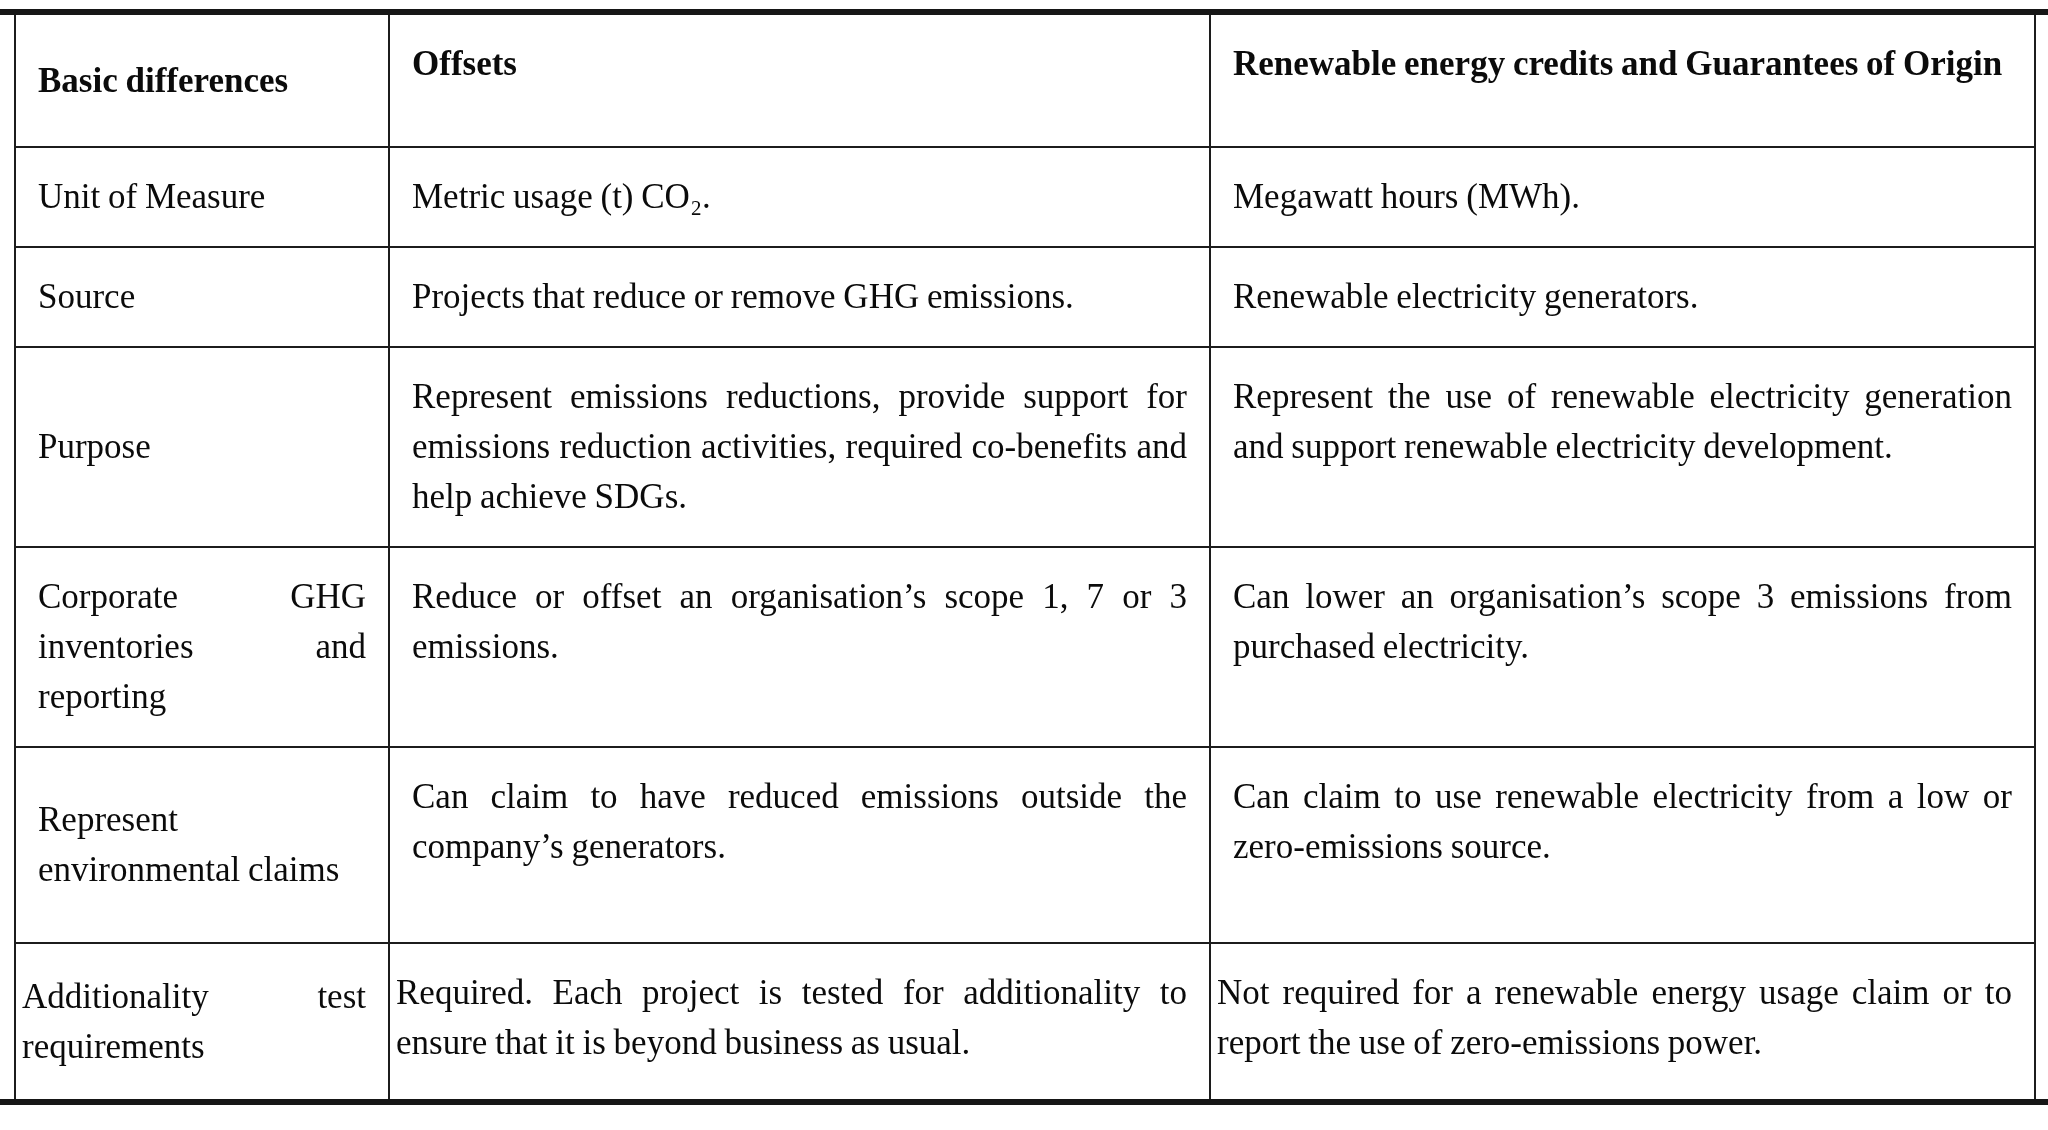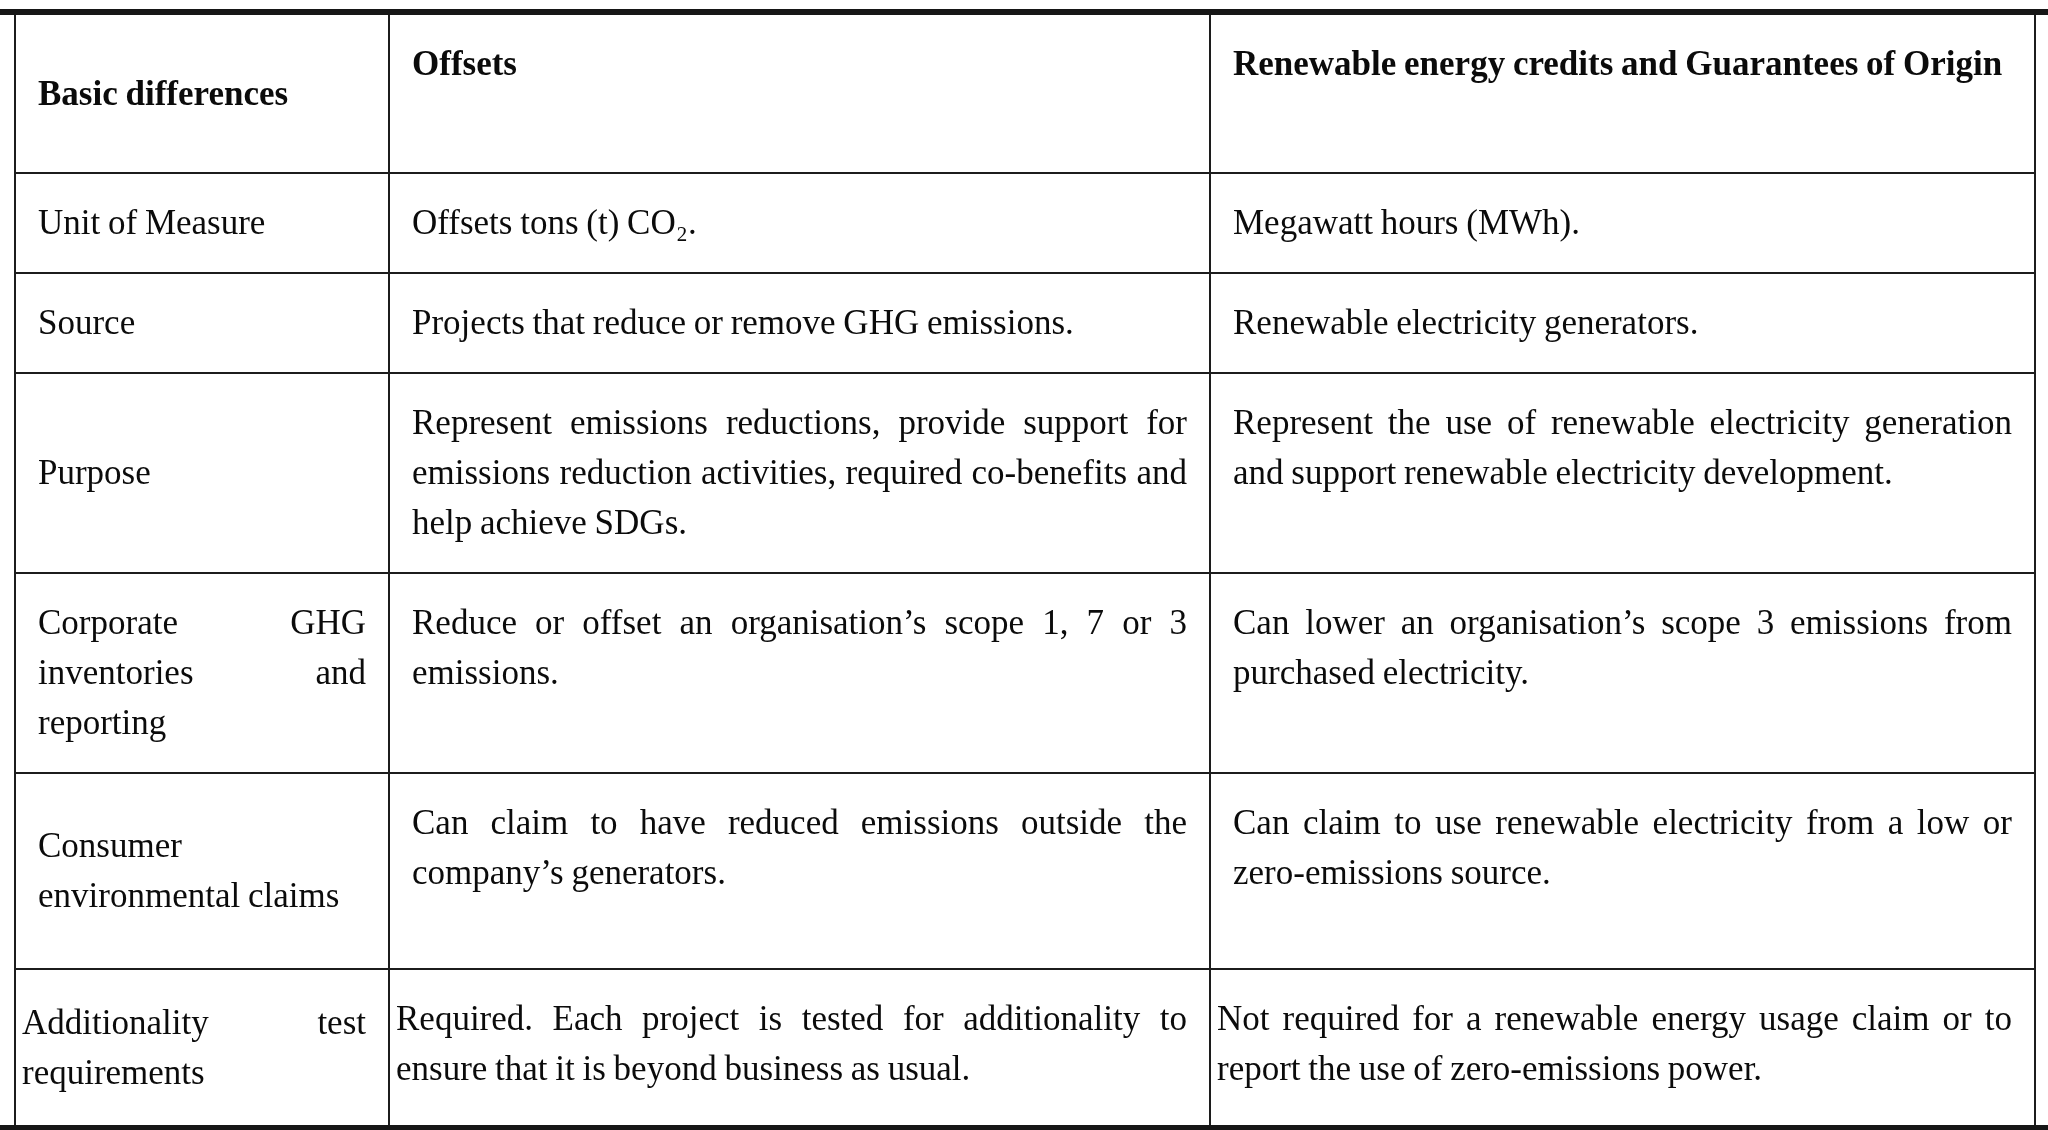--- a/index.html
+++ b/index.html
@@ -56,29 +56,29 @@
 
   <div class="rule top"></div>
 
   <table class="cmp">
     <colgroup>
       <col class="c1">
         <col class="c2">
         <col class="c3">
     </colgroup>
     <tbody>
-      <tr class="header-row" style="height:158px">
+      <tr class="header-row" style="height:132px">
         <td class="label-col">Basic differences</td>
         <td class="data-col">Offsets</td>
         <td class="data-col">Renewable energy credits and Guarantees of Origin</td>
       </tr>
 
       <tr style="height:84px">
         <td class="label-col">Unit of Measure</td>
-        <td class="data-col">Offsets tons (t) CO₂.</td>
+        <td class="data-col">Metric usage (t) CO₂.</td>
         <td class="data-col">Megawatt hours (MWh).</td>
       </tr>
 
       <tr style="height:96px">
         <td class="label-col">Source</td>
         <td class="data-col">Projects that reduce or remove GHG emissions.</td>
         <td class="data-col">Renewable electricity generators.</td>
       </tr>
 
       <tr style="height:200px">
@@ -87,21 +87,21 @@
         <td class="data-col">Represent the use of renewable electricity generation and support renewable electricity development.</td>
       </tr>
 
       <tr style="height:192px">
         <td class="label-col">Corporate GHG inventories and reporting</td>
         <td class="data-col">Reduce or offset an organisation’s scope 1, 7 or 3 emissions.</td>
         <td class="data-col">Can lower an organisation’s scope 3 emissions from purchased electricity.</td>
       </tr>
 
       <tr style="height:196px">
-        <td class="label-col">Consumer environmental claims</td>
+        <td class="label-col">Represent environmental claims</td>
         <td class="data-col">Can claim to have reduced emissions outside the company’s generators.</td>
         <td class="data-col">Can claim to use renewable electricity from a low or zero-emissions source.</td>
       </tr>
 
       <tr style="height:156px">
         <td class="label-col">Additionality test requirements</td>
         <td class="data-col">Required. Each project is tested for additionality to ensure that it is beyond business as usual.</td>
         <td class="data-col">Not required for a renewable energy usage claim or to report the use of zero-emissions power.</td>
       </tr>
     </tbody>

